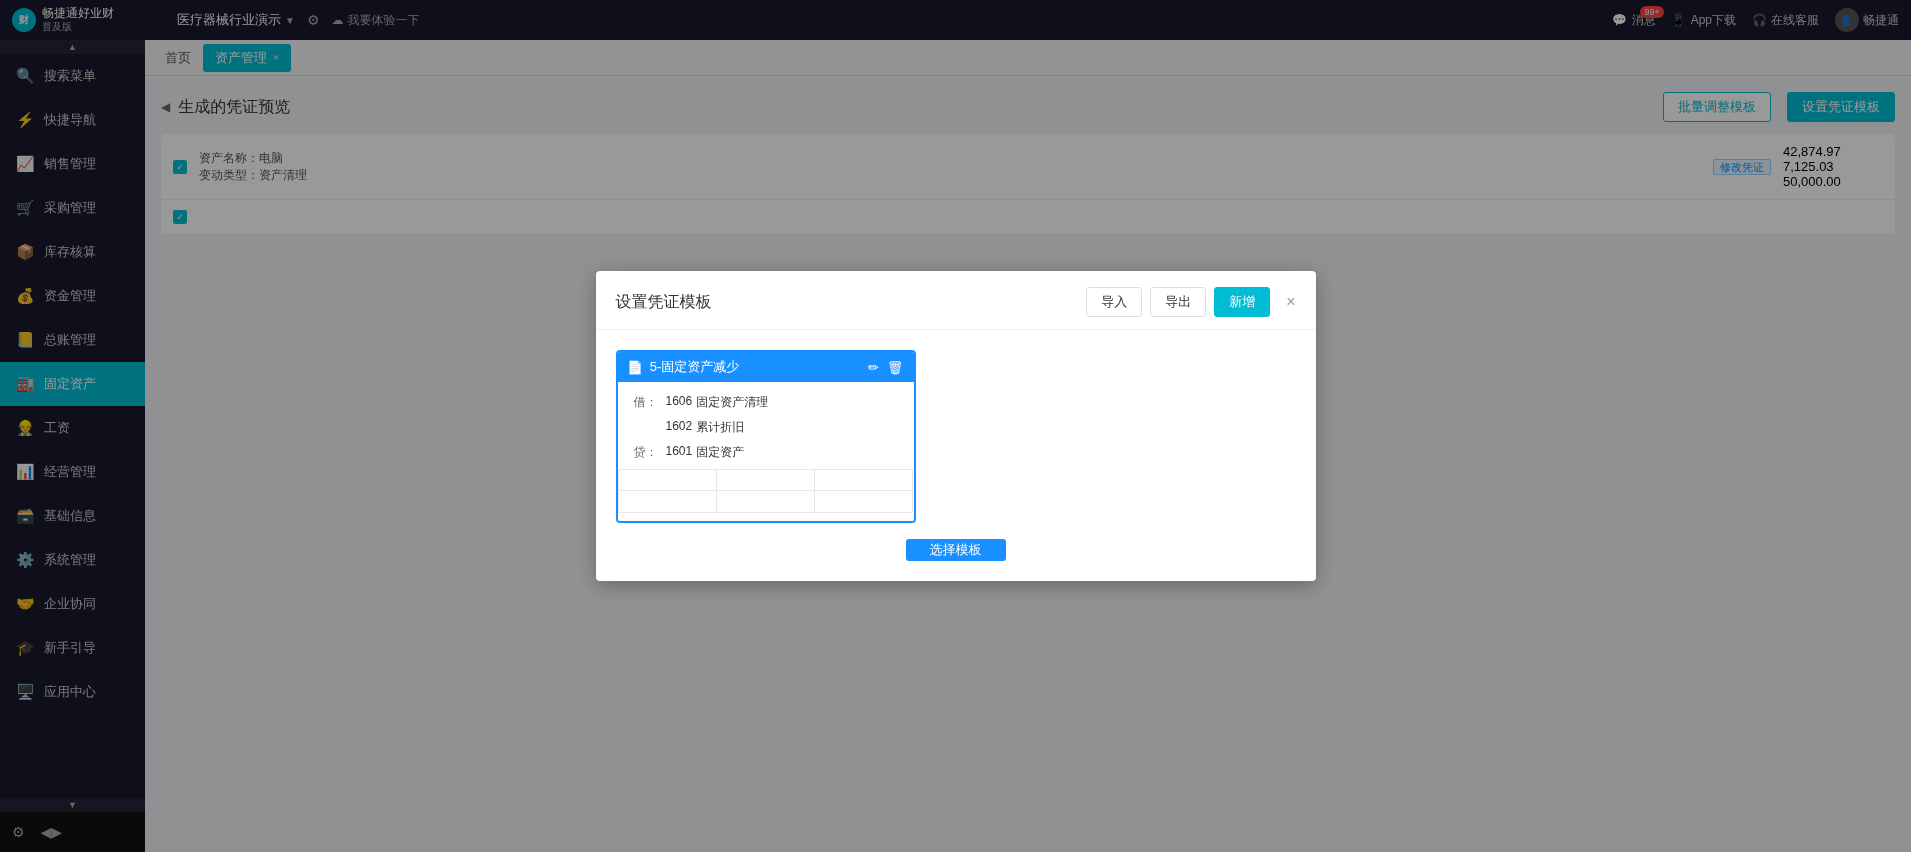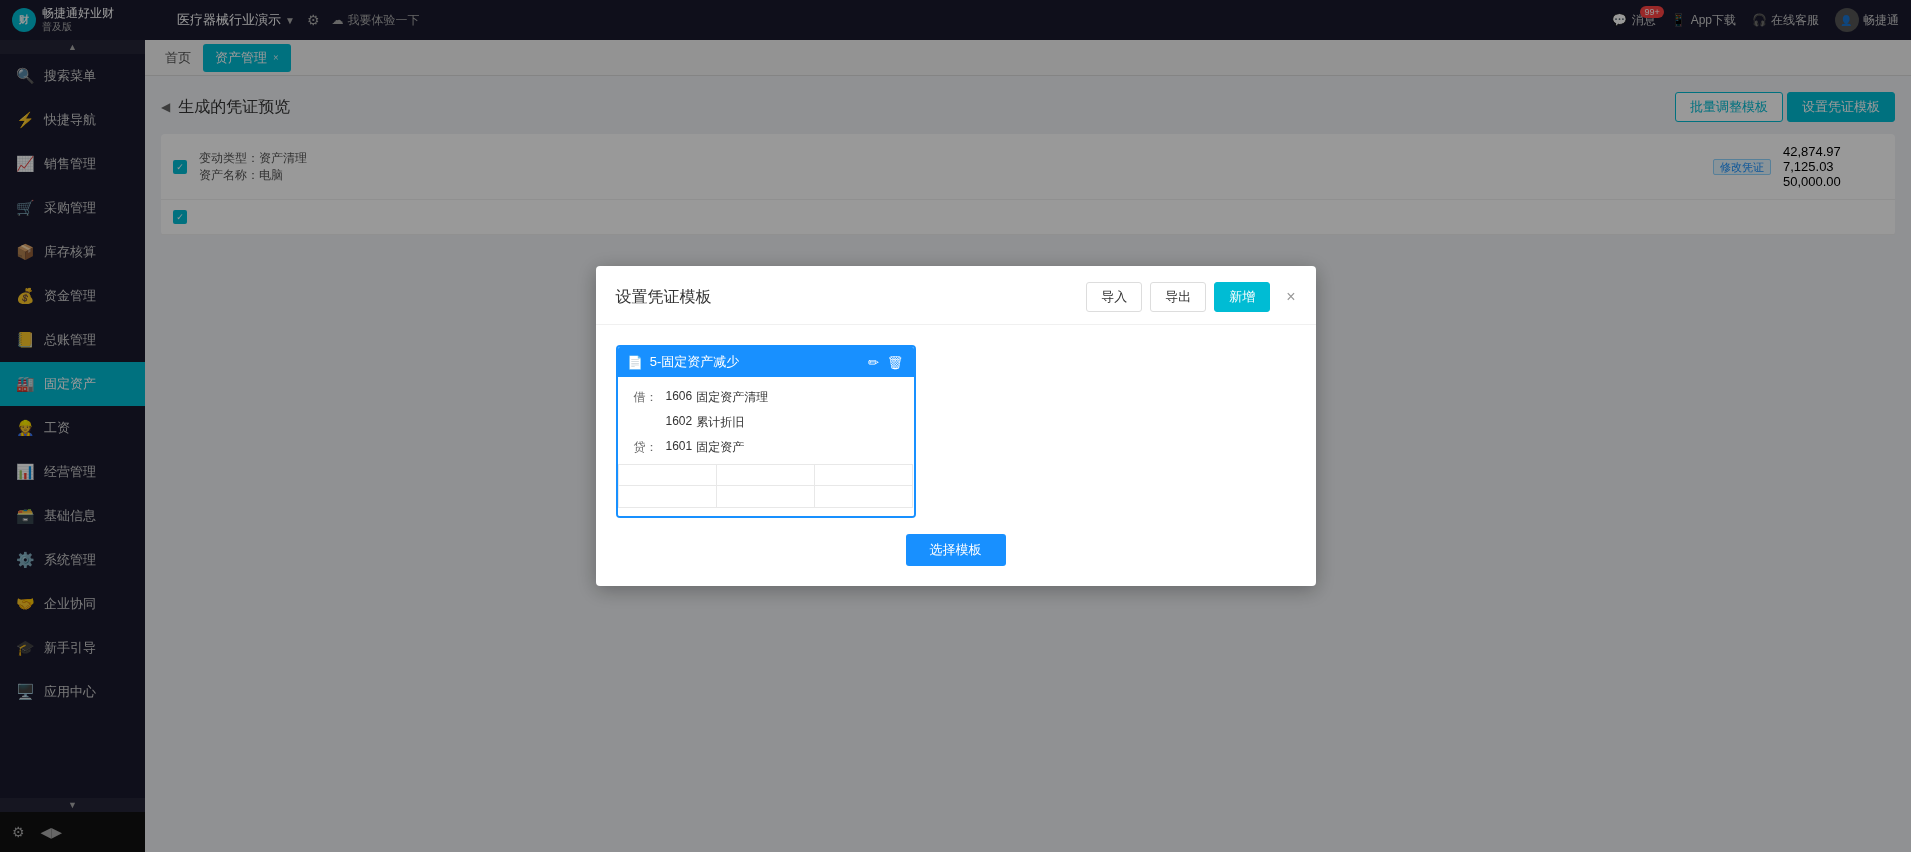--- a/index.html
+++ b/index.html
@@ -208,21 +208,21 @@
       cursor: pointer;
       font-size: 12px;
     }
     .page-title {
       font-size: 16px;
       color: #333;
       font-weight: 500;
     }
     .page-actions {
       display: flex;
-      gap: 4px;
+      gap: 16px;
     }
     .btn {
       height: 30px;
       padding: 0 14px;
       border-radius: 3px;
       border: 1px solid #ddd;
       background: #fff;
       cursor: pointer;
       font-size: 13px;
       color: #333;
@@ -350,21 +350,21 @@
       font-size: 12px;
       color: #333;
       display: flex;
       gap: 4px;
     }
     .template-entry .label { color: #666; min-width: 28px; }
     .select-template-btn {
       display: block;
       margin: 12px auto 0;
       padding: 0 24px;
-      height: 32px;
+      height: 22px;
       background: #1890ff;
       color: #fff;
       border: none;
       border-radius: 3px;
       cursor: pointer;
       font-size: 13px;
     }
 
     
     .scroll-arrow {
@@ -515,22 +515,22 @@
       <div class="page-actions">
         <button class="btn btn-outline">批量调整模板</button>
         <button class="btn btn-primary">设置凭证模板</button>
       </div>
     </div>
 
     <div class="table-area">
       <div class="table-row-item">
         <div class="checkbox-blue">✓</div>
         <div class="row-detail">
+          <div>资产名称：电脑</div>
           <div>变动类型：资产清理</div>
-          <div>资产名称：电脑</div>
         </div>
         <div>
           <span class="tag-blue">修改凭证</span>
         </div>
         <div style="min-width:100px; ">
           <div>42,874.97</div>
           <div>7,125.03</div>
           <div>50,000.00</div>
         </div>
       </div>

